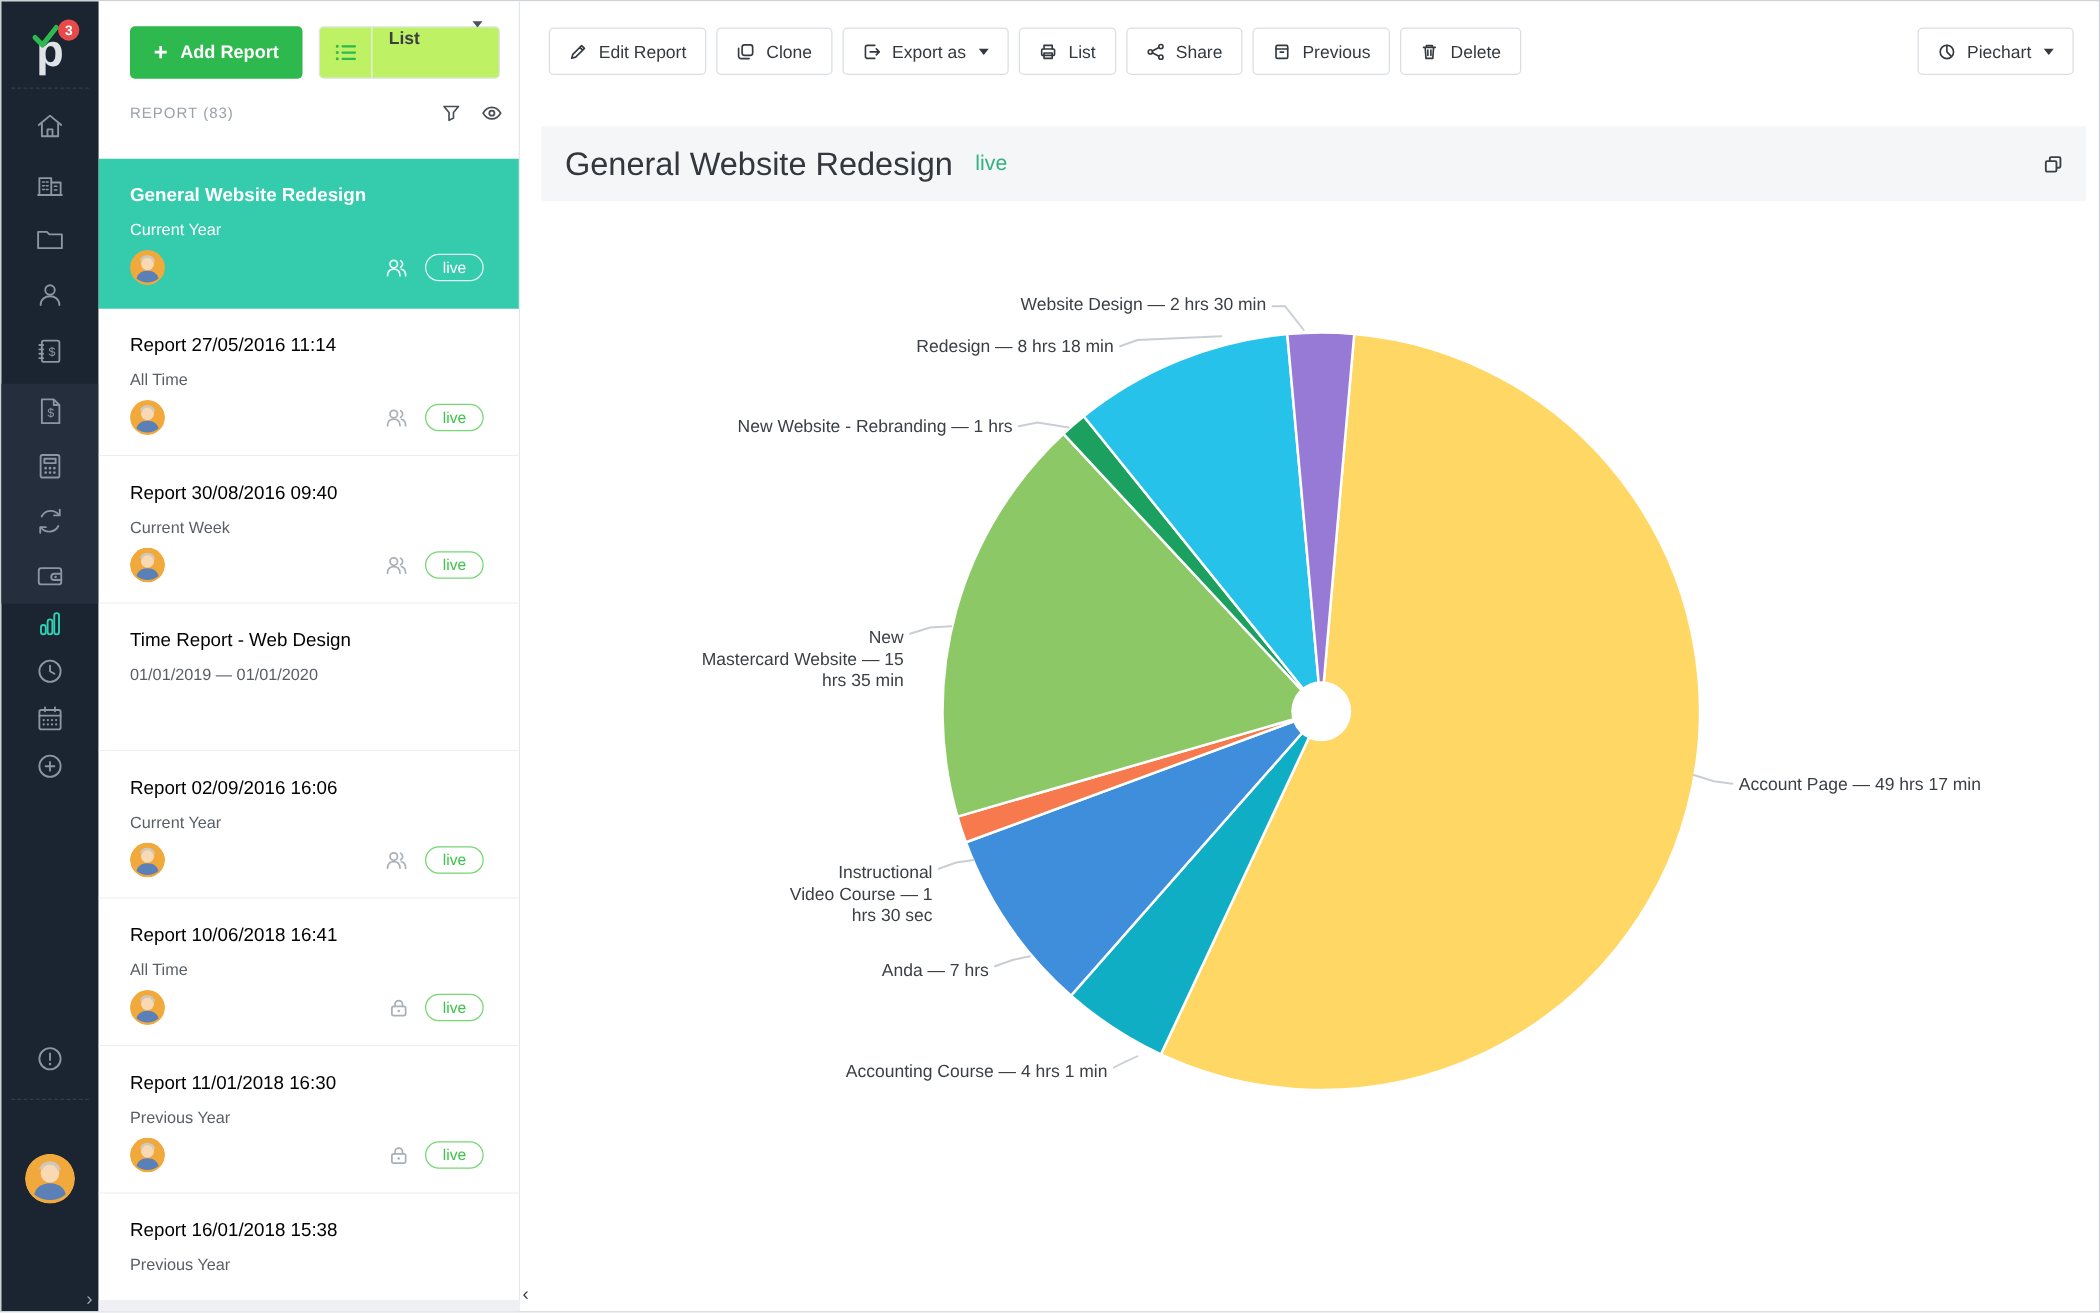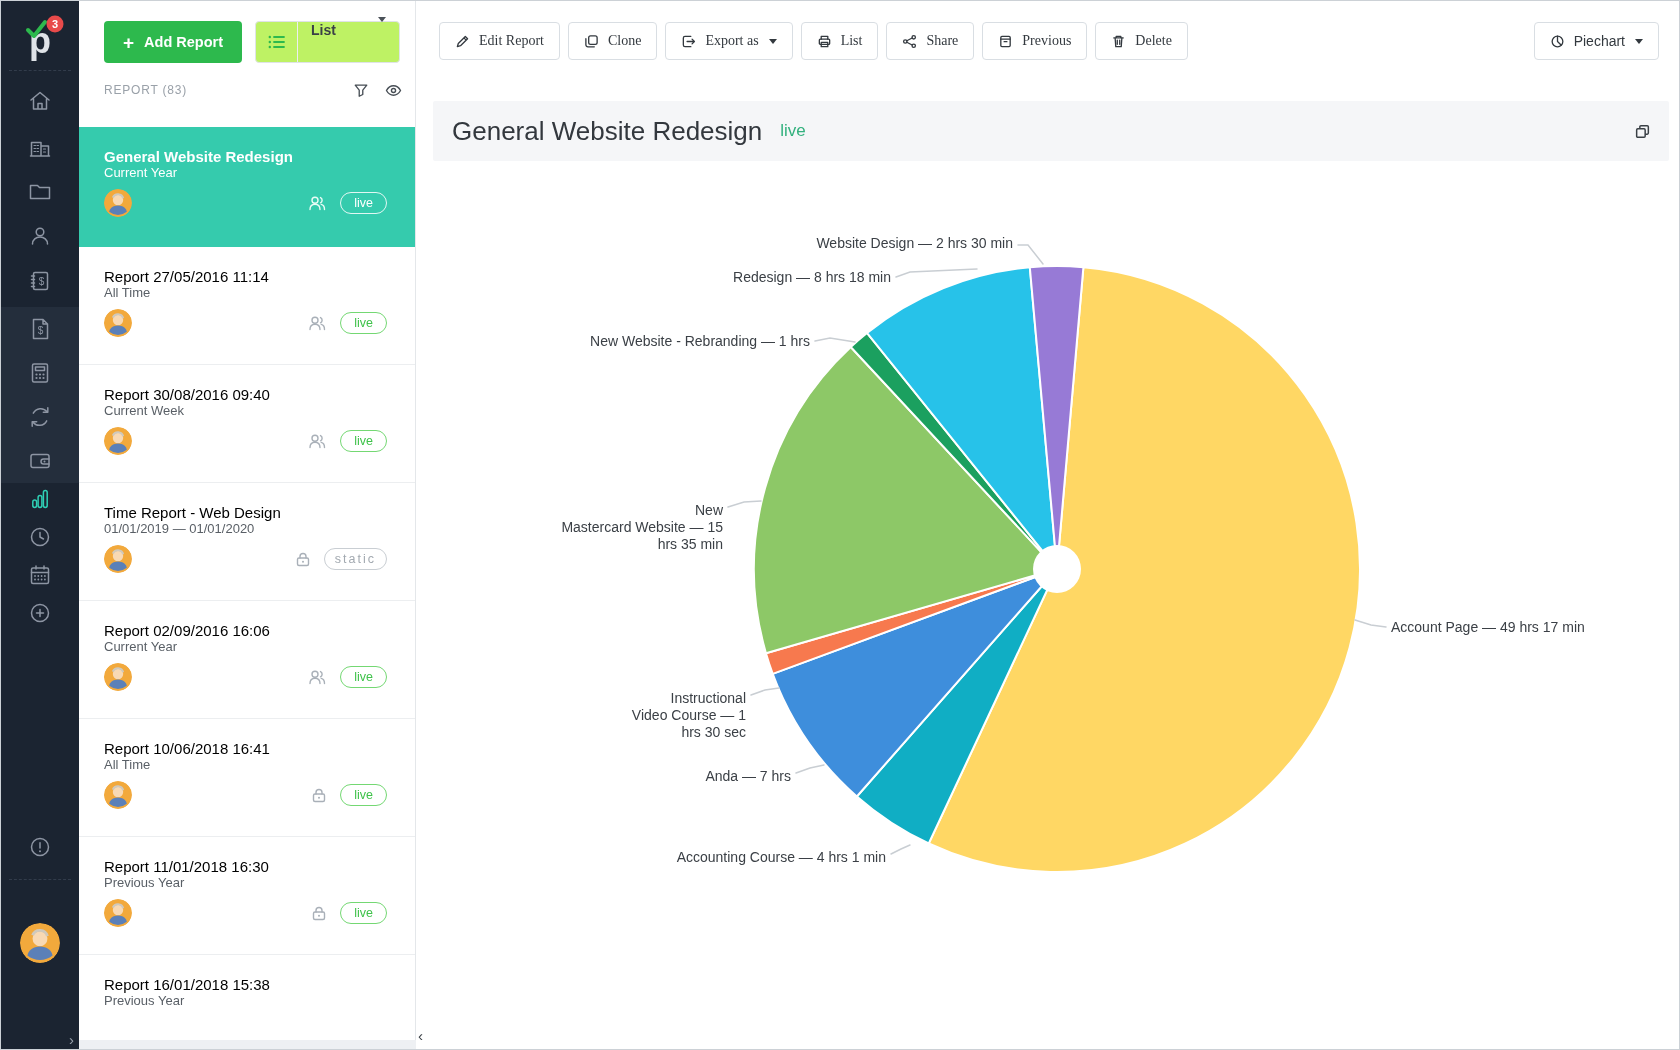--- a/index.html
+++ b/index.html
@@ -29,37 +29,37 @@
   .caret-down { width:0; height:0; border-left:4px solid transparent; border-right:4px solid transparent; border-top:5px solid #4a5158; }
   .panel-head { height:44px; display:flex; padding:0 13px 0 25px; }
   .panel-head-title { font-size:12px; color:#9aa1a9; letter-spacing:.8px; }
   .panel-head-icons { margin-left:auto; display:flex; gap:16px; color:#474e55; }
   .panel-head-icons svg { stroke:currentColor; fill:none; stroke-width:1.5; stroke-linecap:round; stroke-linejoin:round; cursor:pointer; }
 
   .card { position:relative; height:118px; padding:21px 28px 0 25px; border-bottom:1px solid #eceef0; background:#fff; cursor:pointer; }
   .card.selected { background:#35cbad; border-bottom-color:#35cbad; height:120px; }
   .card-title { font-size:15px; color:#000000; }
   .selected .card-title { color:#fff; font-weight:bold; }
-  .card-sub { font-size:13px; color:#595f66; }
+  .card-sub { font-size:13px; color:#595f66; margin-top:11px; }
   .selected .card-sub { color:#fff; }
   .card-row { display:flex; align-items:center; margin-top:9px; }
   .avatar { width:28px; height:28px; border-radius:50%; overflow:hidden; flex:0 0 auto; }
   .card-icon { margin-left:auto; color:#a9b0b8; display:flex; }
   .card-icon svg { stroke:currentColor; fill:none; stroke-width:1.4; stroke-linecap:round; stroke-linejoin:round; }
   .selected .card-icon { color:#eafcf6; }
   .pill { margin-left:12px; border:1px solid #74d873; color:#3fc24a; border-radius:12px; font-size:12.5px; padding:3px 13px; background:transparent; }
   .pill.static { border-color:#c9ced3; color:#a2a9b0; letter-spacing:2px; padding:3px 10px; }
   .selected .pill { border-color:rgba(255,255,255,.85); color:#fff; }
   .panel-scroll { position:absolute; left:78px; bottom:0; width:337px; height:9px; background:#eef0f3; }
   .collapse-handle { position:absolute; left:417px; top:1026px; color:#3a4046; font-size:15px; cursor:pointer; z-index:5; }
 
   
   .main { position:absolute; left:416px; top:0; right:0; bottom:0; background:#fff; }
   .toolbar { position:absolute; left:0; top:0; right:0; height:80px; display:flex; align-items:center; padding:0 20px 0 22px; }
-  .tb-group { display:flex; gap:8px;font-family:Liberation Serif, serif; }
+  .tb-group { display:flex; gap:8px; }
   .tb-btn { height:38px; border:1px solid #d9dee3; border-radius:4px; background:#fff; display:flex; align-items:center; gap:9px; padding:0 15px; font-size:14px; color:#33393f; font-family:inherit; cursor:pointer; }
   .tb-btn svg { stroke:#33393f; fill:none; stroke-width:1.4; stroke-linecap:round; stroke-linejoin:round; }
   .tb-btn .caret-down { border-top-color:#33393f; margin-left:1px; }
   .tb-right { margin-left:auto; }
 
   .title-band { position:absolute; left:16px; right:10px; top:100px; height:60px; background:#f5f6f8; border-radius:2px; display:flex; align-items:center; padding:0 18px 0 19px; }
   .band-title { font-size:26px; color:#33383e; }
   .band-status { margin-left:18px; font-size:17px; color:#33b17e; }
   .band-copy { margin-left:auto; display:flex; cursor:pointer; }
   .band-copy svg { stroke:#3a4046; fill:none; stroke-width:1.4; stroke-linejoin:round; }
@@ -247,36 +247,20 @@
               <path d="M13.2 9.4 c1.8.4 3.3 2 3.3 5.1 M12.5 2.6 a2.9 2.9 0 0 1 0 5.2"></path>
             </svg>
           </span>
         <span class="pill">live</span>
       </div>
     </div>
 
     <div class="card">
       <div class="card-title">Time Report - Web Design</div>
       <div class="card-sub">01/01/2019 — 01/01/2020</div>
-      <div class="card-row">
-        <span class="avatar"><svg viewBox="0 0 28 28" width="28" height="28">
-              <circle cx="14" cy="14" r="14" fill="#f2a93c"></circle>
-              <circle cx="14" cy="11" r="5.2" fill="#f8d9b4"></circle>
-              <path d="M8.8 8.6 a5.5 5.5 0 0 1 10.4 .6" stroke="#cfc9bd" stroke-width="2" fill="none"></path>
-              <path d="M14 16.5 c-5 0-8.2 2.8-8.8 6.3 a14 14 0 0 0 17.6 0 C22.2 19.3 19 16.5 14 16.5 Z" fill="#5b80b8"></path>
-            </svg></span>
-        <span class="card-icon">
-            <svg viewBox="0 0 18 16" width="18" height="16">
-              <rect x="3.5" y="7" width="11" height="7.5" rx="1.5"></rect>
-              <path d="M6 7 V5.5 a3 3 0 0 1 6 0 V7"></path>
-              <circle cx="9" cy="10.7" r="1" fill="currentColor" stroke="none"></circle>
-            </svg>
-          </span>
-        <span class="pill static">static</span>
-      </div>
     </div>
 
     <div class="card">
       <div class="card-title">Report 02/09/2016 16:06</div>
       <div class="card-sub">Current Year</div>
       <div class="card-row">
         <span class="avatar"><svg viewBox="0 0 28 28" width="28" height="28">
               <circle cx="14" cy="14" r="14" fill="#f2a93c"></circle>
               <circle cx="14" cy="11" r="5.2" fill="#f8d9b4"></circle>
               <path d="M8.8 8.6 a5.5 5.5 0 0 1 10.4 .6" stroke="#cfc9bd" stroke-width="2" fill="none"></path>

